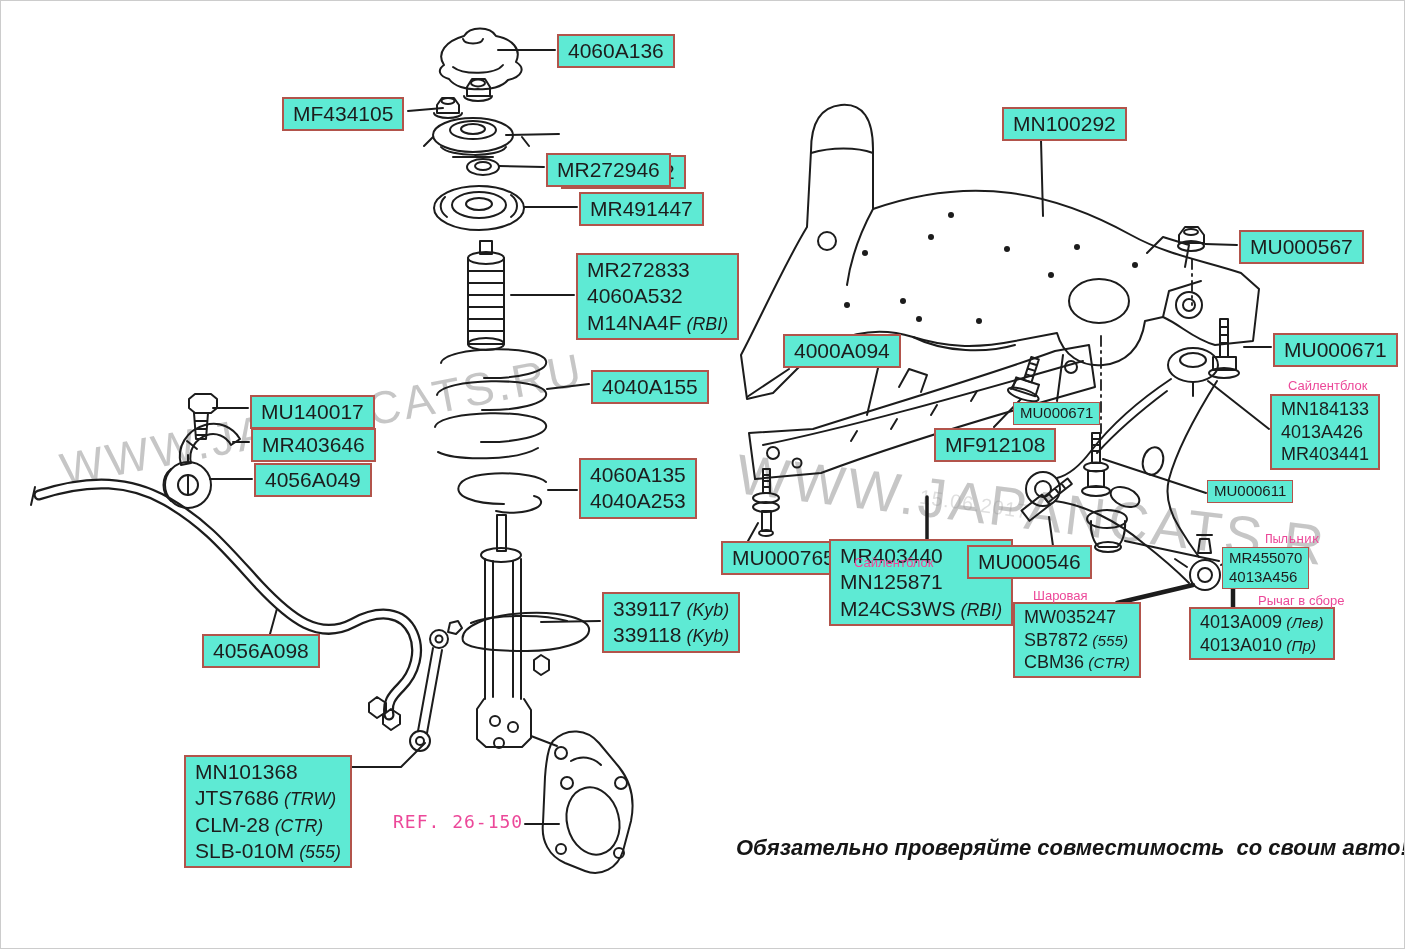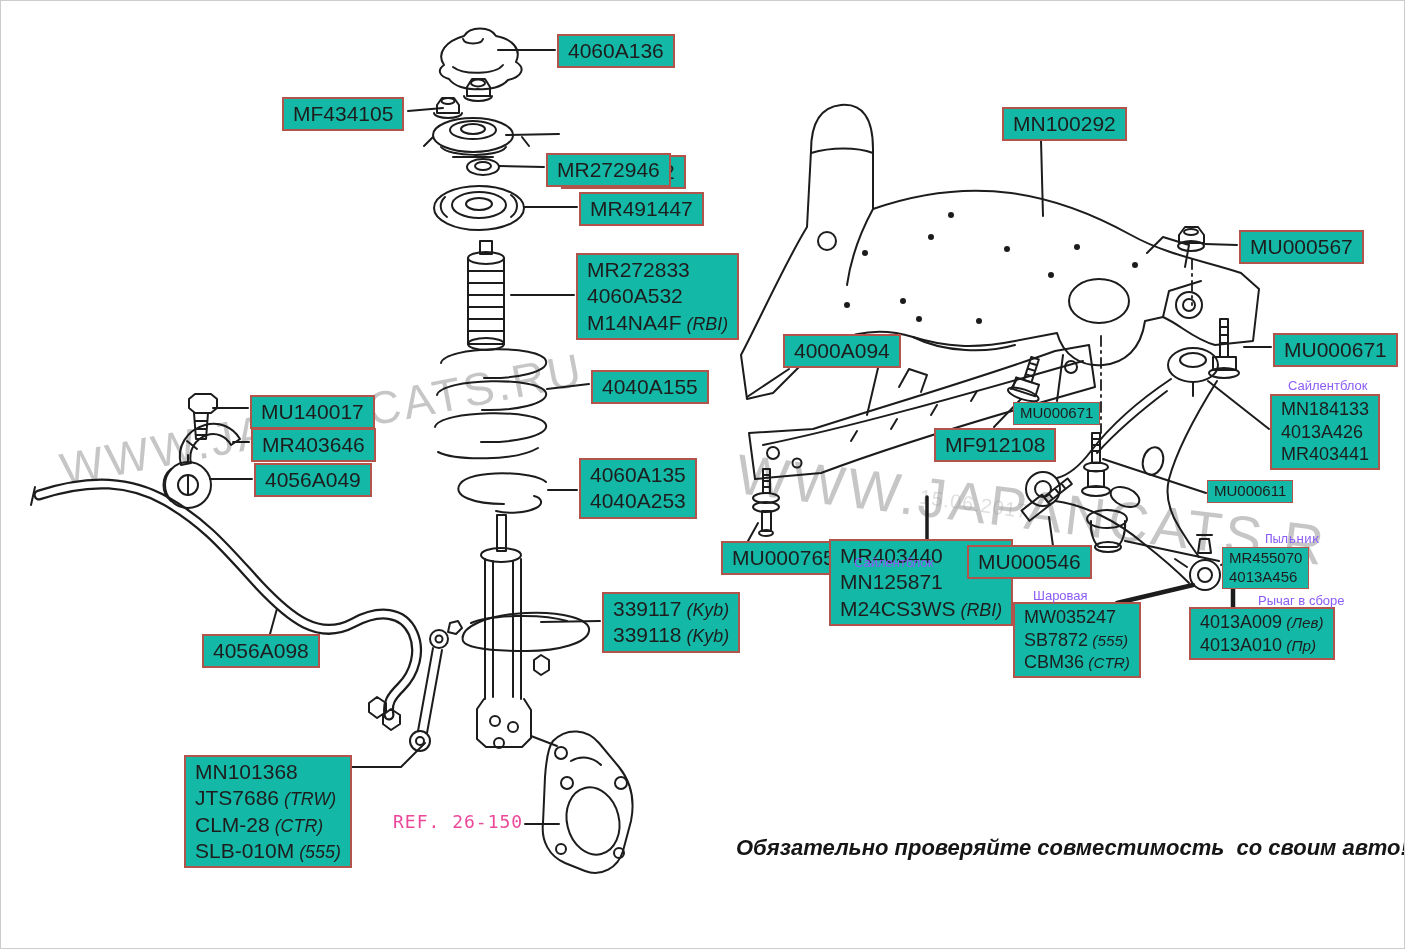--- a/index.html
+++ b/index.html
@@ -10,29 +10,29 @@
   }
   .wm{
     position:absolute; color:#8f8f8f; opacity:.5; z-index:1;
     white-space:nowrap; letter-spacing:3px; font-weight:400;
   }
   #wm-left{left:60px; top:442px; font-size:46px; transform:rotate(-11deg); transform-origin:left center;}
   #wm-right{left:736px; top:440px; font-size:56px; transform:rotate(7deg); transform-origin:left center;}
   #wm-date{left:918px; top:492px; font-size:20px; opacity:.28; letter-spacing:1px; transform:rotate(8deg);}
   #art{position:absolute; left:0; top:0; z-index:2;}
   .lbl{
-    position:absolute; z-index:3; background:#14b8a6; border:2px solid #b2544b;
+    position:absolute; z-index:3; background:#5eead4; border:2px solid #b2544b;
     color:#1d1d1d; white-space:nowrap; line-height:1.25; padding:2px 9px;
   }
   .lbl.lg{font-size:21px;}
   .lbl.md{font-size:18px;}
   .lbl.sm{font-size:15px; border-width:1.5px; padding:1px 6px;}
   .lbl .n{font-style:italic; font-size:.85em;}
   .cap{
-    position:absolute; z-index:3; font-size:13px; color:#8b5cf6; white-space:nowrap;
+    position:absolute; z-index:3; font-size:13px; color:#ec4899; white-space:nowrap;
   }
   #ref-note{
     position:absolute; left:392px; top:810px; z-index:3;
     font-family:"DejaVu Sans Mono",monospace; font-size:18px; letter-spacing:1px; color:#ec4899;
   }
   .footer-line{
     position:absolute; left:735px; z-index:3; font-style:italic;
     font-size:22px; color:#151515; white-space:pre;
   }
   #f1{top:806px;}

